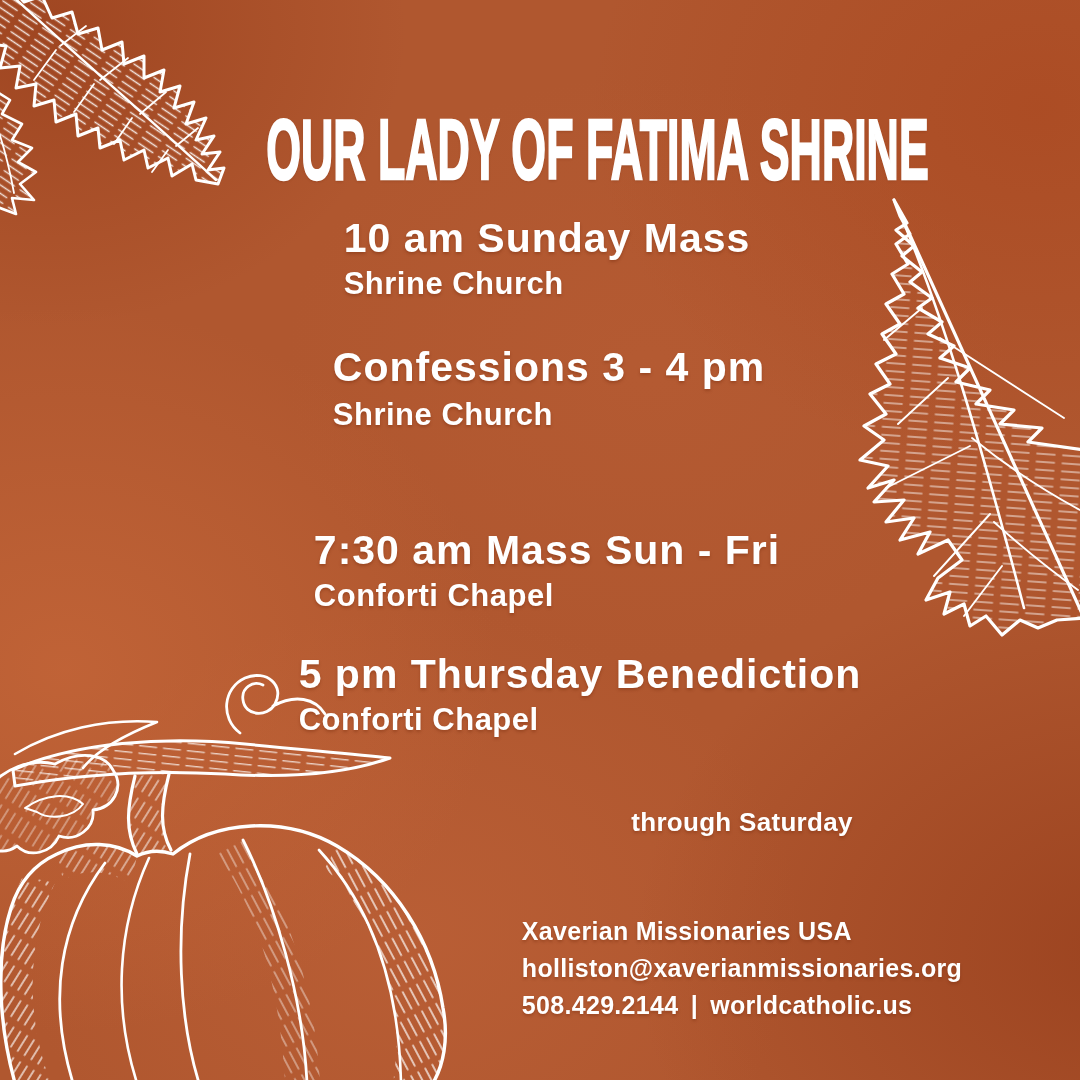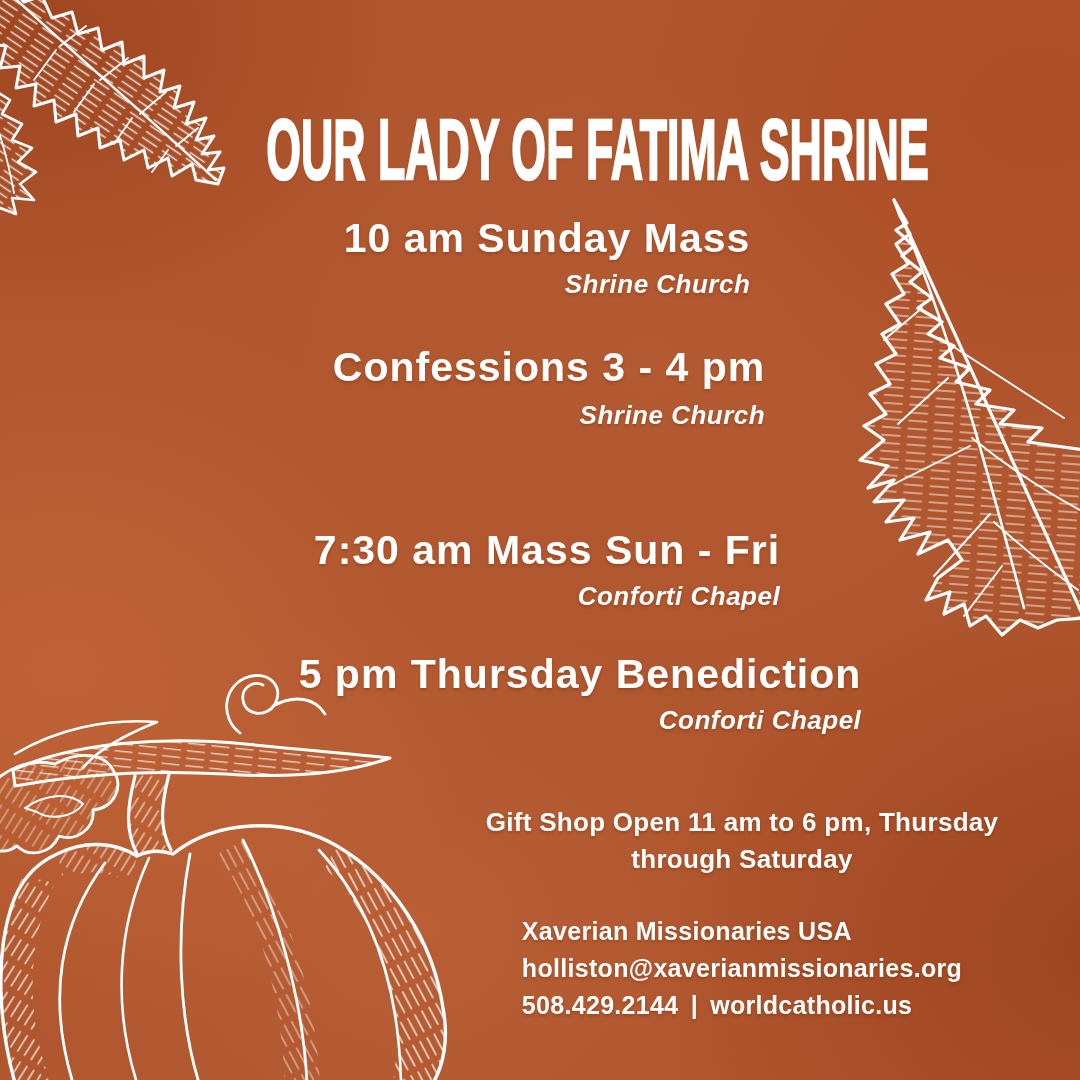--- a/index.html
+++ b/index.html
@@ -18,24 +18,24 @@
   }
   .txt { text-shadow: 0 2px 3px rgba(110,38,10,.35); }
 
   .title {
     position:absolute; top:106px; left:7px; width:1080px; text-align:center;
     font-size:86px; line-height:86px; font-weight:700; white-space:nowrap;
     transform:scaleX(.52); transform-origin:50% 50%;
     -webkit-text-stroke:2.5px #ffffff; letter-spacing:0;
   }
 
-  .block { position:absolute; white-space:nowrap; text-align:right; transform:translateX(-50%); }
+  .block { position:absolute; white-space:nowrap; text-align:left; transform:translateX(-50%); }
   .block .time { font-size:41px; line-height:52px; font-weight:700; letter-spacing:1px; }
   .block.b2 .time { line-height:55px; }
-  .block .loc  { font-size:26px; line-height:34px; font-weight:700; letter-spacing:.5px; margin-top:3px;font-style:italic; }
+  .block .loc  { font-size:31px; line-height:34px; font-weight:700; letter-spacing:.5px; margin-top:3px; }
   .b1 { left:547px; top:212px; }
   .b2 { left:549px; top:340px; }
   .b3 { left:547px; top:524px; }
   .b4 { left:580px; top:648px; }
 
   .gift {
     position:absolute; left:742px; top:804px; transform:translateX(-50%);
     text-align:center; white-space:nowrap;
     font-size:26px; line-height:37px; font-weight:700; letter-spacing:.3px;
   }
@@ -143,21 +143,20 @@
     <div class="time">7:30 am Mass Sun - Fri</div>
     <div class="loc">Conforti Chapel</div>
   </div>
 
   <div class="block b4 txt">
     <div class="time">5 pm Thursday Benediction</div>
     <div class="loc">Conforti Chapel</div>
   </div>
 
   <div class="gift txt">
-    <div>Gift Shop Open 11 am to 6 pm, Thursday</div>
     <div>through Saturday</div>
   </div>
 
   <div class="contact txt">
     <div>Xaverian Missionaries USA</div>
     <div>holliston@xaverianmissionaries.org</div>
     <div>
       <span>508.429.2144</span>
       <span class="sep">|</span>
       <span>worldcatholic.us</span>

